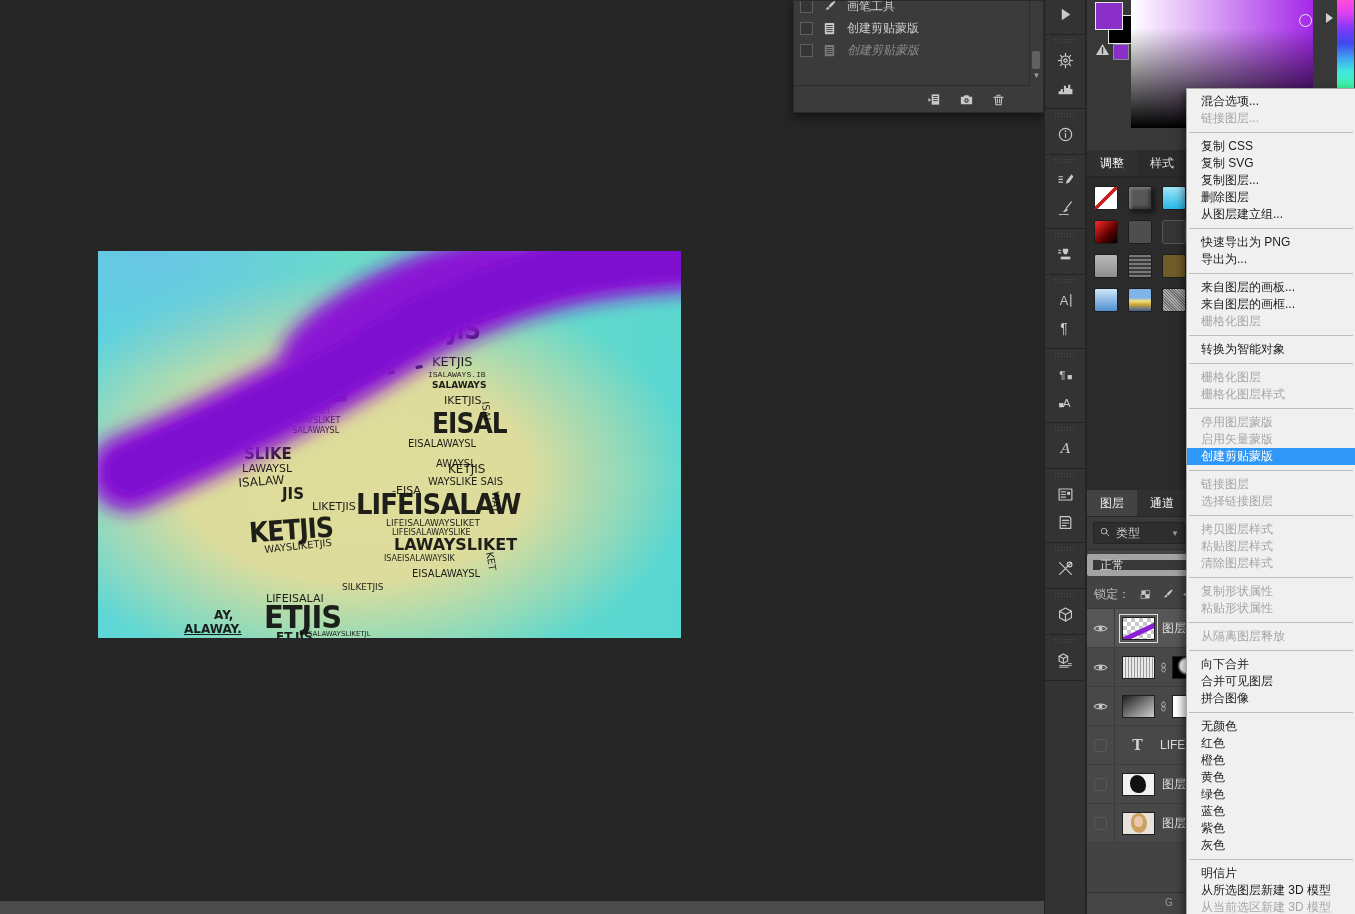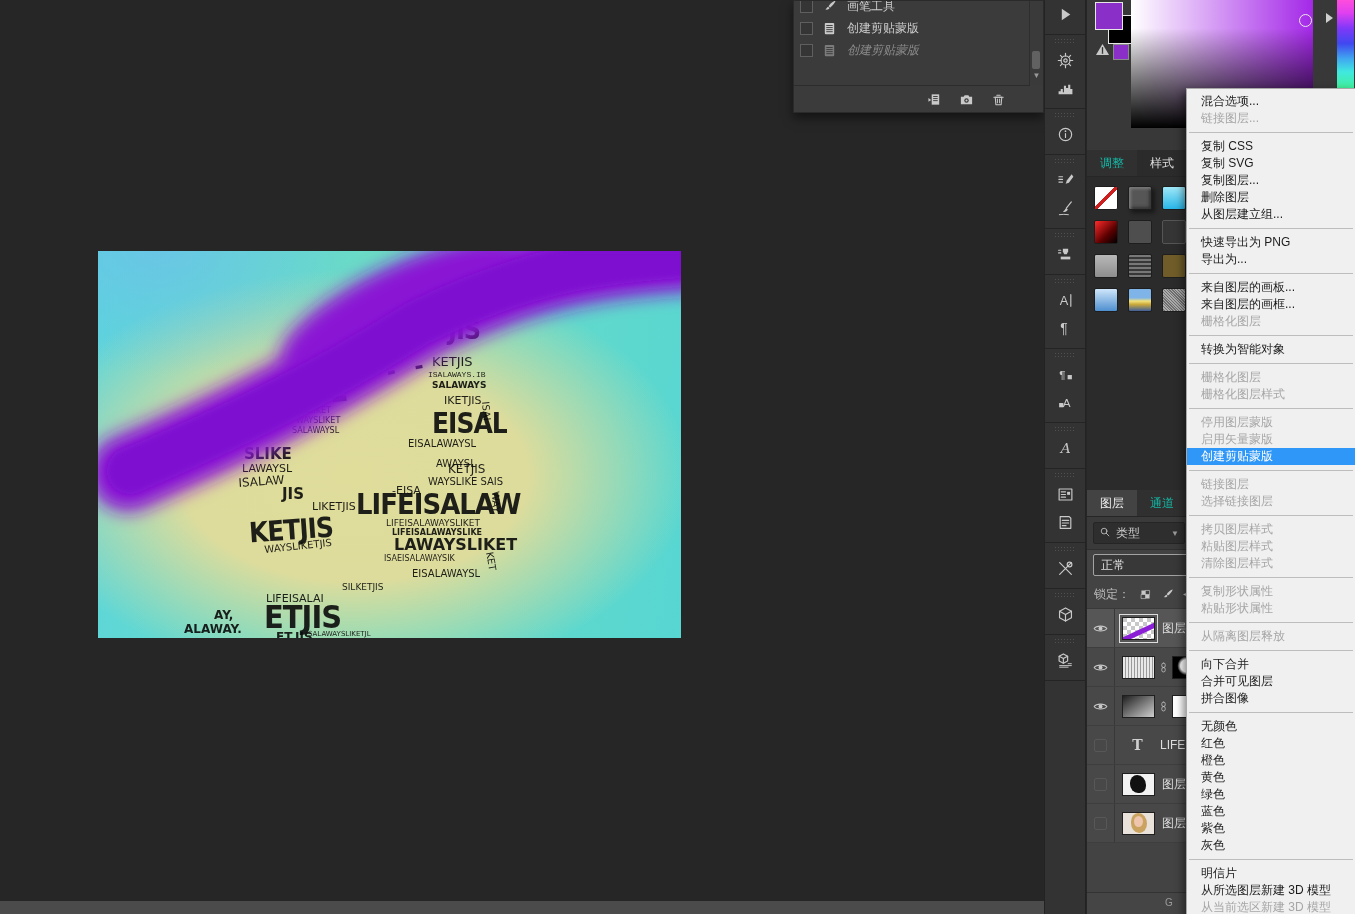--- a/index.html
+++ b/index.html
@@ -61,21 +61,21 @@
   .huearrow{position:absolute;left:239px;top:13px;width:0;height:0;
     border-top:5px solid transparent;border-bottom:5px solid transparent;border-left:7px solid #cfcfcf;}
   .swbg{position:absolute;left:21px;top:15px;width:27px;height:27px;background:#000;border:1px solid #e6e6e6;}
   .swfg{position:absolute;left:8px;top:2px;width:26px;height:26px;border:1px solid #e6e6e6;z-index:2;}
   .warnwrap{position:absolute;left:8px;top:42px;display:flex;align-items:center;gap:3px;}
   .warnsw{width:14px;height:14px;border:1px solid #8a8a8a;}
 
   
   .stylesp{position:absolute;left:0;top:150px;width:269px;height:340px;background:#2b2b2b;}
   .tabbar{height:26px;background:#303030;border-bottom:1px solid #262626;display:flex;}
-  .tab{padding:0 13px;line-height:26px;font-size:12px;color:#14b8a6;cursor:pointer;}
+  .tab{padding:0 13px;line-height:26px;font-size:12px;color:#ffffff;cursor:pointer;}
   .tab.active{background:#454545;color:#ddd;}
   .stylesp .tabbar .tab.active{background:#2b2b2b;}
   .swgrid{width:104px;padding:9px 0 0 7px;display:flex;flex-wrap:wrap;gap:10px;}
   .sw{width:22px;height:22px;border:1px solid #1e1e1e;border-radius:2px;cursor:pointer;position:relative;}
   .sw-none{background:#fff;}
   .sw-none::after{content:"";position:absolute;inset:0;
      background:linear-gradient(135deg,transparent 45%,#cc1f1f 45%,#cc1f1f 55%,transparent 55%);}
   .sw-bevel{background:#565656;box-shadow:inset 2px 2px 3px #7a7a7a,inset -2px -2px 3px #333,3px 3px 4px rgba(0,0,0,.45);}
   .sw-cyan{background:linear-gradient(180deg,#9fe8f8,#28b6e8);}
   .sw-redblack{background:linear-gradient(135deg,#ff2a2a,#5a0000 60%,#000);}
@@ -89,21 +89,21 @@
   .sw-noise{background:repeating-linear-gradient(45deg,#ababab 0 1px,#6f6f6f 1px 2px);}
 
   
   .layersp{position:absolute;left:0;top:490px;width:269px;bottom:0;background:#434343;}
   .layersp .tab.active{background:#434343;color:#eee;}
   .filterrow{height:32px;background:#3a3a3a;border-bottom:1px solid #2f2f2f;display:flex;align-items:center;}
   .searchbox{margin-left:6px;width:92px;height:22px;background:#2e2e2e;border:1px solid #252525;border-radius:2px;
              display:flex;align-items:center;gap:5px;padding:0 5px;box-sizing:border-box;color:#ccc;font-size:12px;cursor:pointer;}
   .searchbox .chev{margin-left:auto;color:#999;font-size:8px;}
   .blendrow{height:30px;display:flex;align-items:center;}
-  .blendbox{margin-left:6px;width:112px;height:22px;background:#383838;border:1px solid #a3a3a3;border-radius:2px;
+  .blendbox{margin-left:0;width:112px;height:22px;background:#383838;border:6px solid #a3a3a3;border-radius:2px;
             color:#ddd;font-size:12px;display:flex;align-items:center;padding:0 7px;box-sizing:border-box;cursor:pointer;}
   .lockrow{height:28px;display:flex;align-items:center;padding-left:7px;gap:9px;color:#bbb;font-size:12px;
            border-bottom:1px solid #393939;}
   .lockrow .icon{display:flex;cursor:pointer;}
   .l-list .lrow{height:38px;display:flex;align-items:center;background:#484848;border-bottom:1px solid #3e3e3e;}
   .l-list .lrow.sel{background:#565656;}
   .eyewell{width:27px;align-self:stretch;border-right:1px solid #383838;display:flex;align-items:center;justify-content:center;flex:none;cursor:pointer;}
   .eyeoff{width:11px;height:11px;border:1px solid #575757;border-radius:2px;}
   .lthumb{width:31px;height:21px;margin-left:7px;border:1px solid #1f1f1f;flex:none;position:relative;overflow:hidden;cursor:pointer;}
   .lthumb.selth{outline:1px solid #dddddd;outline-offset:2px;}
@@ -154,30 +154,30 @@
         <span class="frag" style="left: 346px; top: 144px; font-size: 11px; font-weight: 400;">IKETJIS</span>
         <span class="frag big" style="left: 334px; top: 158px; font-size: 25px; font-weight: 700;">EISAL</span>
         <span class="frag" style="left: 310px; top: 188px; font-size: 10px; font-weight: 400;">EISALAWAYSL</span>
         <span class="frag" style="left: 338px; top: 200px; font-size: 10px; font-weight: 400; margin-top: 8px;">AWAYSL</span>
         <span class="frag" style="left: 350px; top: 212px; font-size: 12px; font-weight: 400;">KETJIS</span>
         <span class="frag" style="left: 330px; top: 226px; font-size: 10px; font-weight: 400;">WAYSLIKE SAIS</span>
         <span class="frag" style="left: 294px; top: 234px; font-size: 11px; font-weight: 400;">-EISA</span>
         <span class="frag big" style="left: 258px; top: 238px; font-size: 26px; font-weight: 700;">LIFEISALAW</span>
         <span class="frag" style="left: 214px; top: 250px; font-size: 11px; font-weight: 400;">LIKETJIS</span>
         <span class="frag" style="left: 288px; top: 268px; font-size: 9px; font-weight: 400;">LIFEISALAWAYSLIKET</span>
-        <span class="frag" style="left: 294px; top: 278px; font-size: 8px; font-weight: 700;">LIFEISALAWAYSLIKE</span>
+        <span class="frag" style="left: 294px; top: 278px; font-size: 8px; font-weight: 400;">LIFEISALAWAYSLIKE</span>
         <span class="frag" style="left: 296px; top: 286px; font-size: 16px; font-weight: 700;">LAWAYSLIKET</span>
         <span class="frag" style="left: 286px; top: 304px; font-size: 8px; font-weight: 400;">ISAEISALAWAYSIK</span>
         <span class="frag" style="left: 314px; top: 318px; font-size: 10px; font-weight: 400;">EISALAWAYSL</span>
         <span class="frag" style="left: 244px; top: 332px; font-size: 9px; font-weight: 400;">SILKETJIS</span>
         <span class="frag" style="left: 168px; top: 342px; font-size: 11px; font-weight: 400;">LIFEISALAI</span>
         <span class="frag big" style="left: 166px; top: 350px; font-size: 29px; font-weight: 700;">ETJIS</span>
         <span class="frag" style="left: 178px; top: 380px; font-size: 12px; font-weight: 700;">ET.IIS</span>
         <span class="frag" style="left: 116px; top: 358px; font-size: 12px; font-weight: 700;">AY,</span>
-        <span class="frag" style="left: 86px; top: 372px; font-size: 12px; font-weight: 700;">ALAWAY.</span>
+        <span class="frag" style="left: 86px; top: 372px; font-size: 12px; font-weight: 700; text-decoration: underline;">ALAWAY.</span>
         <span class="frag" style="left: 210px; top: 380px; font-size: 7px; font-weight: 400;">SALAWAYSLIKETJL</span>
         <span class="frag big" style="left: 150px; top: 268px; font-size: 25px; font-weight: 700; transform: rotate(-4deg) scaleY(1.12);">KETJIS</span>
         <span class="frag" style="left: 166px; top: 294px; font-size: 10px; font-weight: 400; transform: rotate(-6deg);">WAYSLIKETJIS</span>
         <span class="frag" style="left: 146px; top: 196px; font-size: 15px; font-weight: 700;">SLIKE</span>
         <span class="frag" style="left: 144px; top: 212px; font-size: 11px; font-weight: 400;">LAWAYSL</span>
         <span class="frag" style="left: 140px; top: 226px; font-size: 12px; font-weight: 400; transform: rotate(-4deg);">ISALAW</span>
         <span class="frag" style="left: 184px; top: 236px; font-size: 15px; font-weight: 700;">JIS</span>
         <span class="frag" style="left: 196px; top: 156px; font-size: 8px; font-weight: 400;">AYSLIKET</span>
         <span class="frag" style="left: 198px; top: 166px; font-size: 8px; font-weight: 400;">WAYSLIKET</span>
         <span class="frag" style="left: 194px; top: 176px; font-size: 8px; font-weight: 400;">SALAWAYSL</span>

